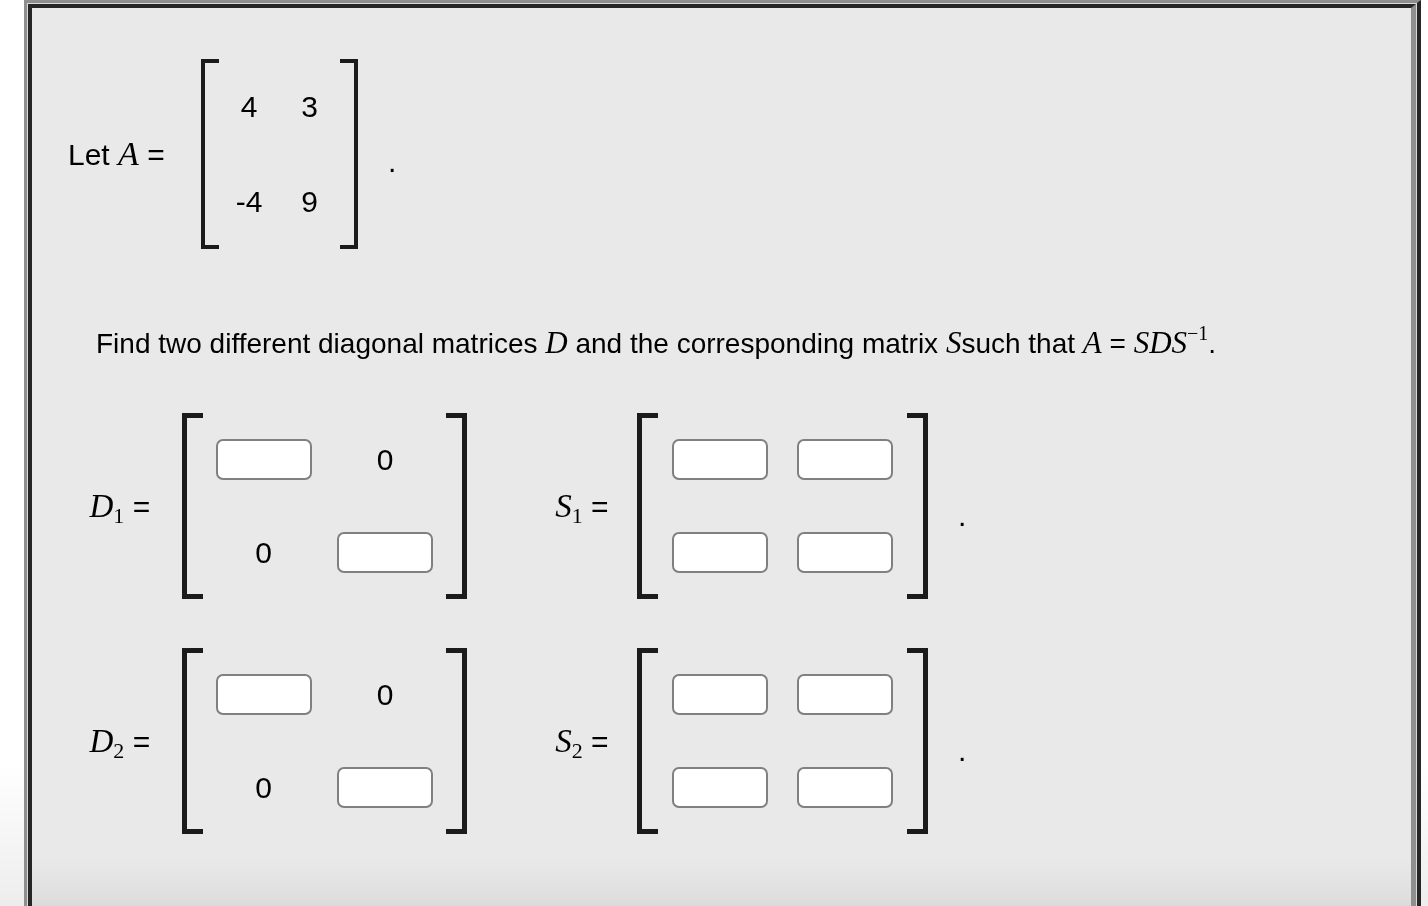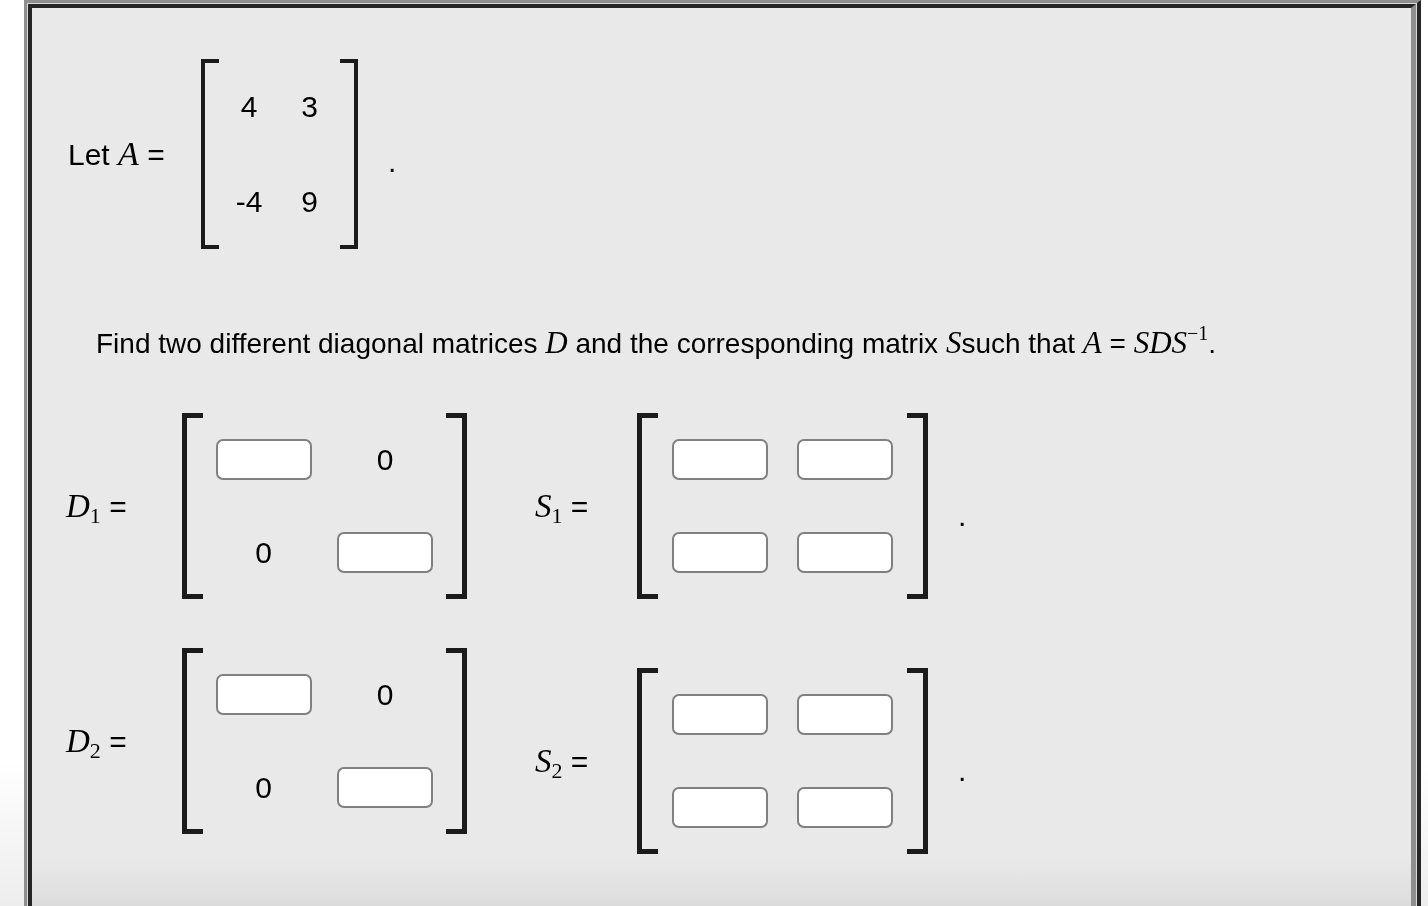--- a/index.html
+++ b/index.html
@@ -43,22 +43,22 @@
   
   .statement{position:absolute;left:32px;top:306px;font-size:28px;white-space:pre;line-height:38px;margin-left:32px;}
   .statement .mvar{font-size:31px;}
   .statement .sup{font-family:"Liberation Serif",serif;font-size:20px;vertical-align:13px;}
 
   
   .ans{position:absolute;display:flex;align-items:center;height:186px;}
   .ans-d1{left:34px;top:405px;}
   .ans-s1{left:503px;top:405px;}
   .ans-d2{left:34px;top:640px;}
-  .ans-s2{left:503px;top:660px;}
-  .lbl{font-size:30px;white-space:pre;}
+  .ans-s2{left:503px;top:640px;}
+  .lbl{font-size:30px;white-space:pre;text-align:center;}
   .lblD{width:116px;}
   .lblS{width:102px;}
   .lbl .mvar{font-size:33px;}
   .lbl .sub{font-family:"Liberation Serif",serif;font-size:22px;position:relative;top:6px;}
   .matAns{height:186px;}
   .gridD{display:grid;grid-template-columns:121px 122px;grid-template-rows:1fr 1fr;place-items:center;font-size:30px;}
   .gridS{display:grid;grid-template-columns:124px 125px;grid-template-rows:1fr 1fr;place-items:center;}
   .zero{font-size:30px;}
   input.ans-input{
     width:96px;height:41px;border:2px solid #808080;border-radius:7px;

